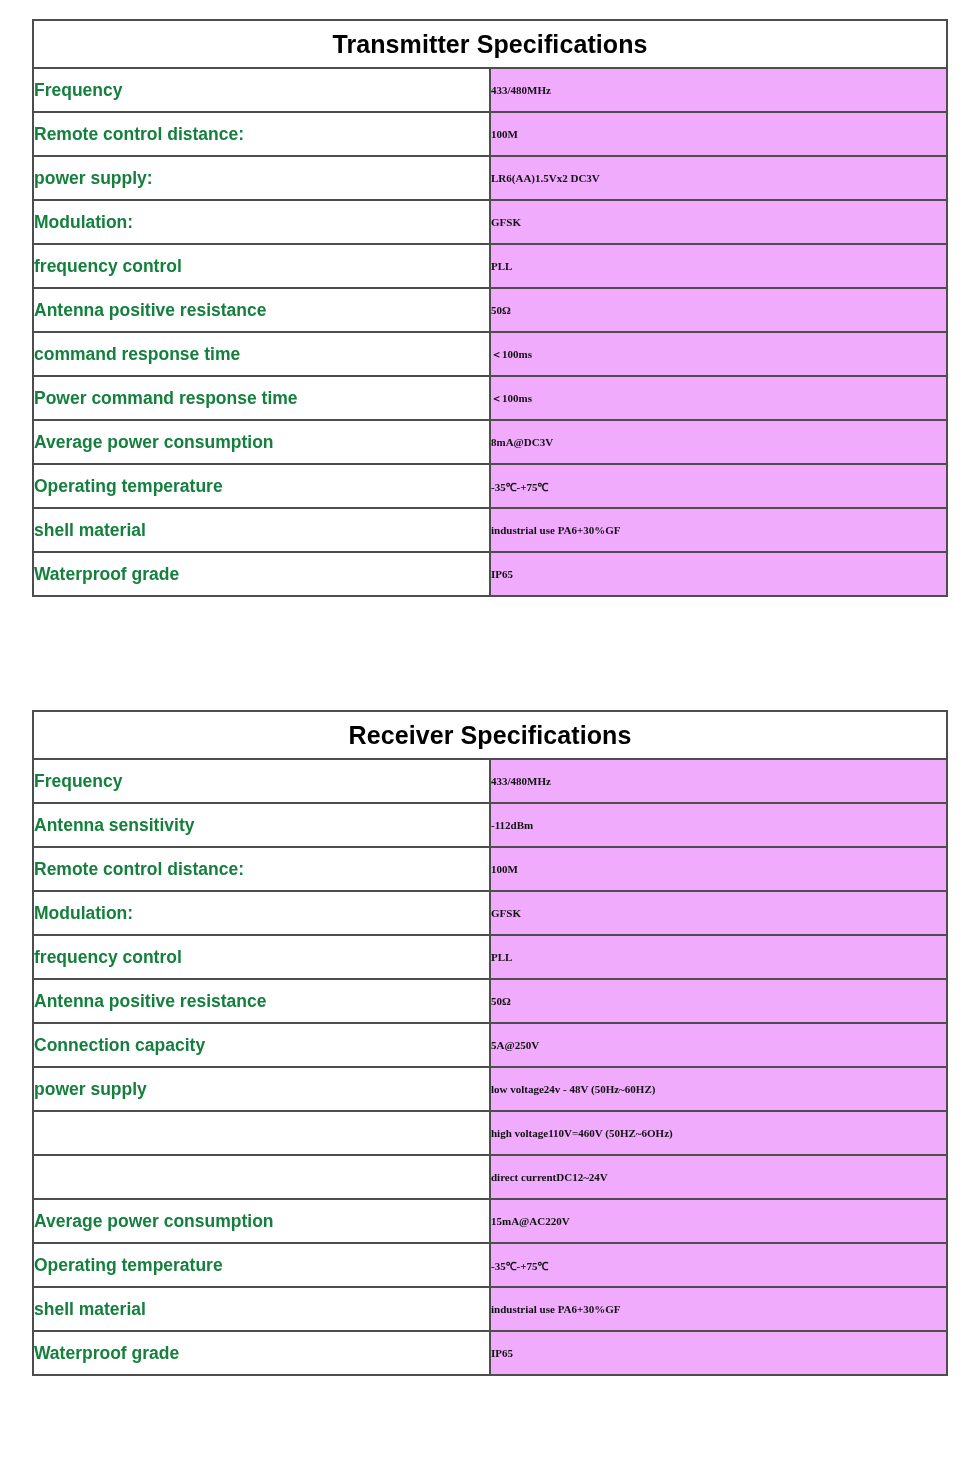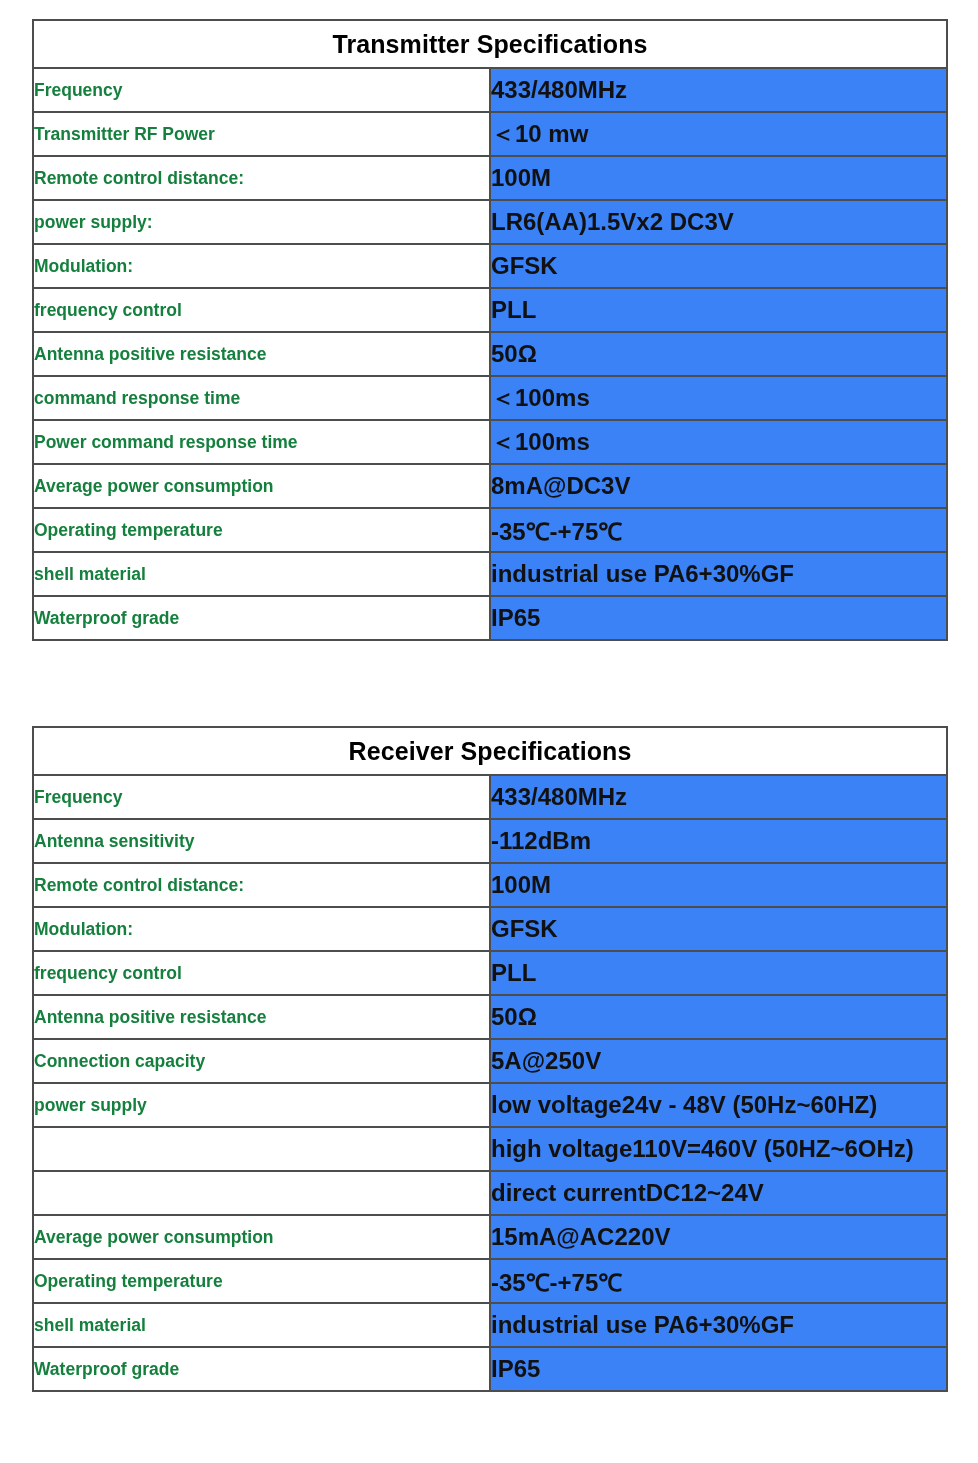--- a/index.html
+++ b/index.html
@@ -23,21 +23,21 @@
 
   .spec-table {
     position: absolute;
     left: 32px;
     width: 914px;
     border-collapse: collapse;
     table-layout: fixed;
     background: #ffffff;
   }
   #table-transmitter { top: 19px; }
-  #table-receiver    { top: 710px; margin-top: 16px; }
+  #table-receiver    { top: 710px; }
 
   .spec-table col.col-label { width: 457px; }
   .spec-table col.col-value { width: 457px; }
 
   .spec-table th,
   .spec-table td {
     border: 2px solid #4d4d4d;
     padding: 0;
     vertical-align: middle;
     font-weight: 700;
@@ -59,27 +59,28 @@
     background: #ffffff;
     font-size: 17.5px;
     font-weight: 700;
     padding-left: 66px;
     padding-right: 8px;
     color: #15803d;
   }
 
   .value-cell {
     height: 42px;
-    background: #3b82f6;
-    font-size: 24px;
+    background: #f0abfc;
+    font-size: 11px;
     font-weight: 700;
     padding-left: 66px;
     padding-right: 8px;
     color: #111111;
     white-space: nowrap;
+    font-family: Liberation Serif, serif;
   }
 
   .label-cell.blank { padding-left: 66px; }
 </style>
 </head>
 <body>
 
 <div class="page">
 
   <table class="spec-table" id="table-transmitter">
@@ -89,24 +90,20 @@
     </colgroup>
     <tbody>
         <tr>
           <th class="title-cell" colspan="2">Transmitter Specifications</th>
         </tr>
         <tr>
           <td class="label-cell">Frequency</td>
           <td class="value-cell">433/480MHz</td>
         </tr>
         <tr>
-          <td class="label-cell">Transmitter RF Power</td>
-          <td class="value-cell">＜10 mw</td>
-        </tr>
-        <tr>
           <td class="label-cell">Remote control distance:</td>
           <td class="value-cell">100M</td>
         </tr>
         <tr>
           <td class="label-cell">power supply:</td>
           <td class="value-cell">LR6(AA)1.5Vx2 DC3V</td>
         </tr>
         <tr>
           <td class="label-cell">Modulation:</td>
           <td class="value-cell">GFSK</td>

